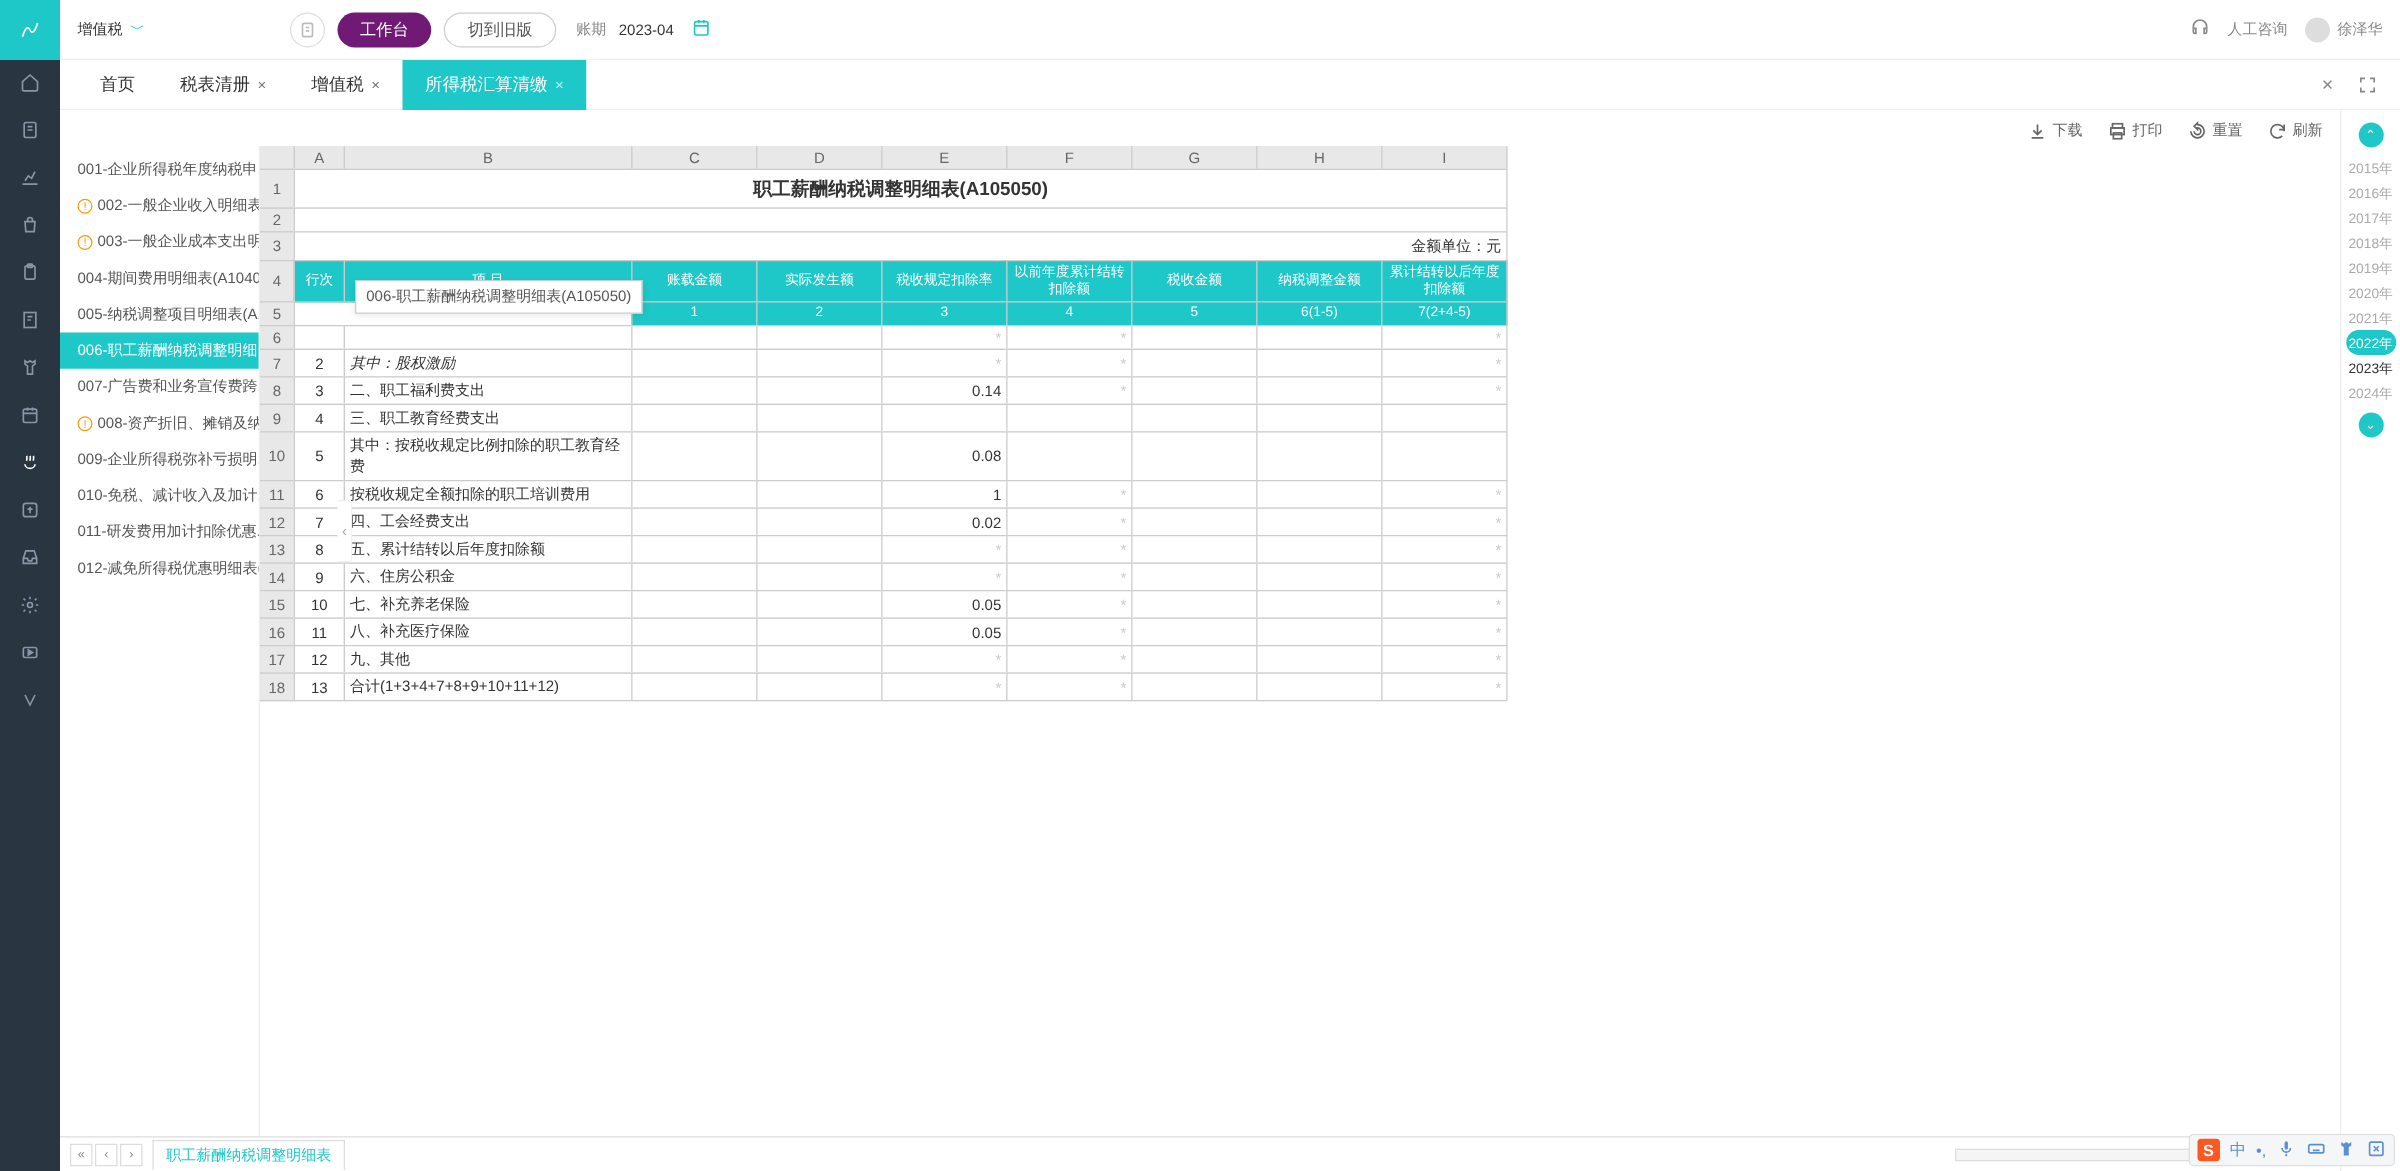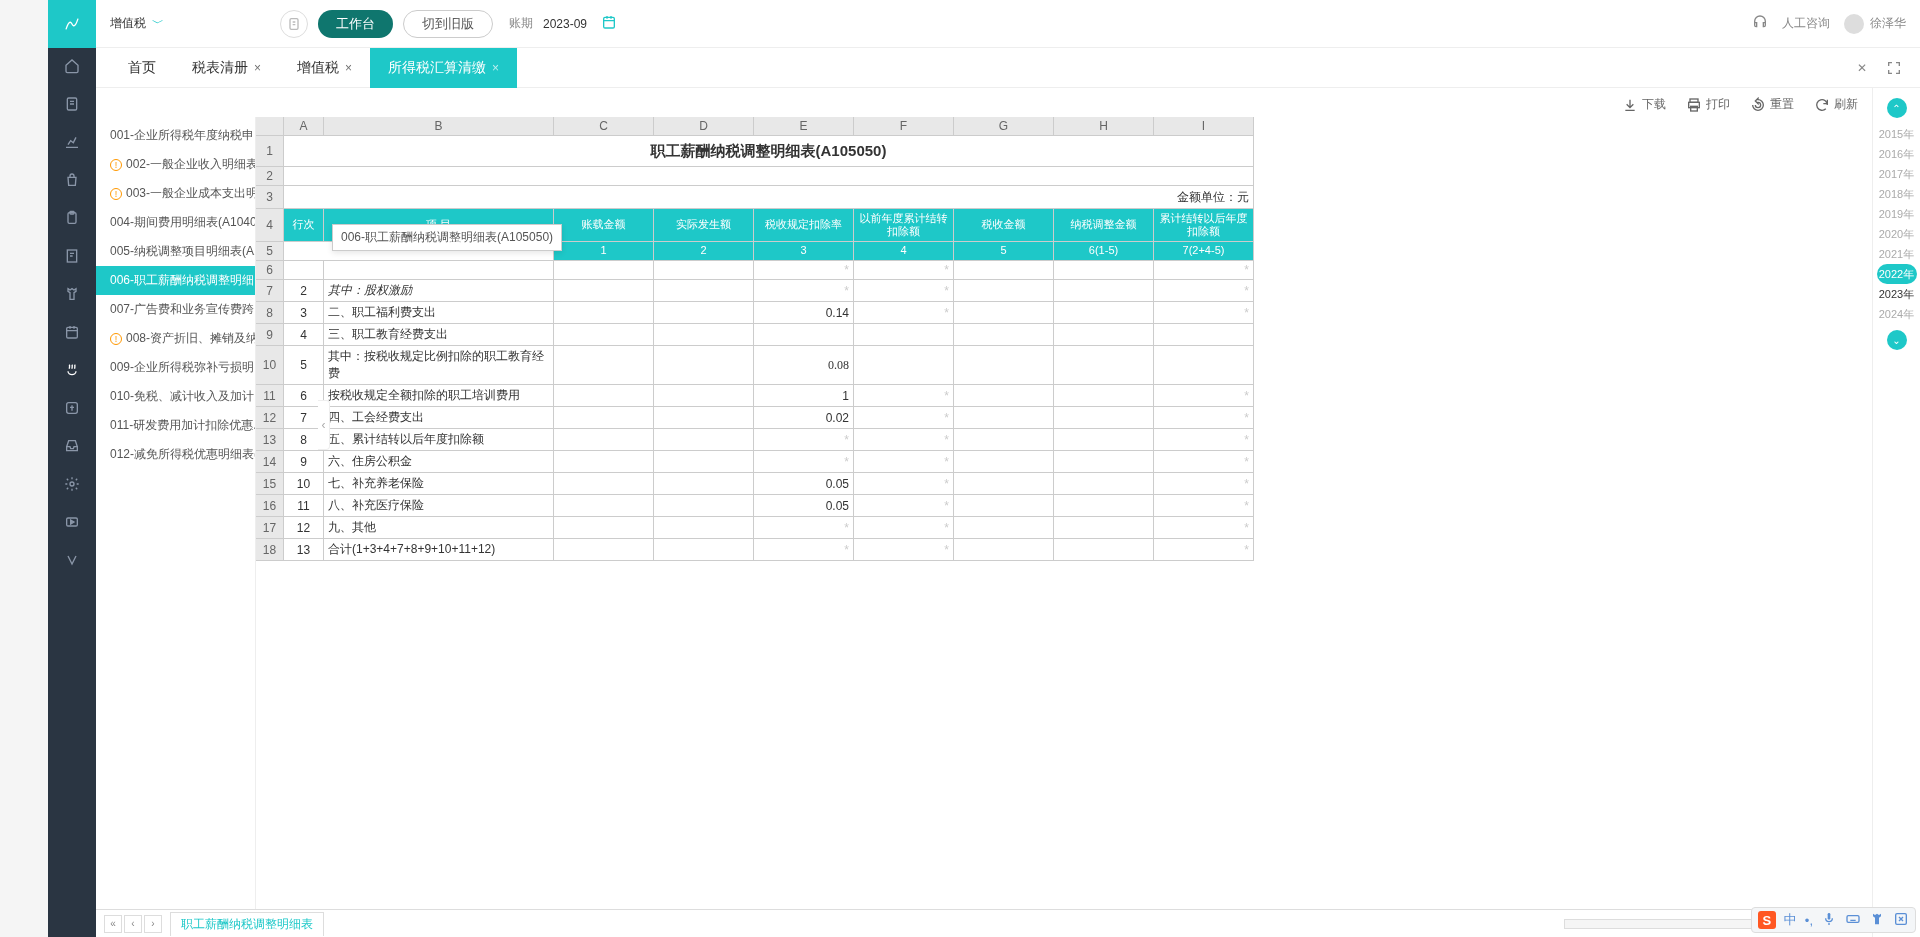--- a/index.html
+++ b/index.html
@@ -1,28 +1,28 @@
 <!DOCTYPE html>
 <html><head>
 <meta charset="utf-8">
 <style>
 *{box-sizing:border-box;margin:0;padding:0;font-family:"Microsoft YaHei",Arial,sans-serif;}
 body{background:#f5f5f5;font-size:12px;color:#333;overflow:hidden;}
-.app{display:flex;height:100vh;margin-left:48px;}
+.app{display:flex;height:100vh;}
 .left-rail{width:48px;background:linear-gradient(180deg,#1ec8c8 0%,#1ec8c8 48px,#2a3542 48px);display:flex;flex-direction:column;align-items:center;padding-top:10px;gap:18px;}
 .left-rail .logo{color:#fff;font-size:20px;height:28px;display:flex;align-items:center;}
 .rail-icon{width:20px;height:20px;color:#8a96a8;display:flex;align-items:center;justify-content:center;cursor:pointer;}
 .rail-icon.active{color:#fff;}
 .main{flex:1;display:flex;flex-direction:column;background:#fff;min-width:0;}
 .topbar{height:48px;display:flex;align-items:center;padding:0 14px;border-bottom:1px solid #eee;gap:10px;}
 .tax-selector{display:flex;align-items:center;gap:6px;min-width:160px;cursor:pointer;}
 .tax-selector .chev{color:#1ec8c8;}
 .round-btn{width:28px;height:28px;border-radius:50%;border:1px solid #ddd;display:flex;align-items:center;justify-content:center;color:#bbb;cursor:pointer;}
 .pill-btn{height:28px;padding:0 18px;border-radius:14px;display:flex;align-items:center;cursor:pointer;font-size:13px;}
-.pill-primary{background:#0f766e;color:#fff;}
+.pill-primary{background:#701a75;color:#fff;}
 .pill-outline{border:1px solid #ccc;color:#555;}
 .period-label{color:#888;margin-left:6px;}
 .period-val{color:#333;}
 .cal-icon{color:#1ec8c8;margin-left:4px;}
 .topbar-spacer{flex:1;}
 .top-right{display:flex;align-items:center;gap:14px;color:#888;}
 .user{display:flex;align-items:center;gap:6px;}
 .avatar{width:20px;height:20px;border-radius:50%;background:#ddd;}
 .tabbar{height:40px;display:flex;align-items:center;padding:0 14px;gap:0;position:relative;border-bottom:1px solid #eee;}
 .tab{padding:0 18px;height:40px;display:flex;align-items:center;gap:6px;cursor:pointer;font-size:14px;}
@@ -165,21 +165,21 @@
       </div>
       <div class="round-btn">
         <svg viewBox="0 0 24 24" fill="none" stroke="currentColor" stroke-width="2">
             <rect x="6" y="4" width="12" height="16" rx="2"></rect>
             <path d="M10 9h4M10 13h4"></path>
           </svg>
       </div>
       <div class="pill-btn pill-primary">工作台</div>
       <div class="pill-btn pill-outline">切到旧版</div>
       <span class="period-label">账期</span>
-      <span class="period-val">2023-09</span>
+      <span class="period-val">2023-04</span>
       <span class="cal-icon">
         <svg viewBox="0 0 24 24" fill="none" stroke="currentColor" stroke-width="2">
             <rect x="4" y="5" width="16" height="16" rx="2"></rect>
             <path d="M4 10h16M9 3v4M15 3v4"></path>
           </svg>
       </span>
       <div class="topbar-spacer"></div>
       <div class="top-right">
         <span><svg viewBox="0 0 24 24" fill="none" stroke="currentColor" stroke-width="2">
               <path d="M4 13v-2a8 8 0 0116 0v2M4 13v4a2 2 0 002 2h1v-6H4zM20 13v4a2 2 0 01-2 2h-1v-6h3z"></path>
@@ -364,21 +364,21 @@
                 <div class="cell num" style="grid-column: span 1;"></div>
                 <div class="cell num" style="grid-column: span 1;"></div>
                 <div class="cell num" style="grid-column: span 1;"></div>
                 <div class="cell num" style="grid-column: span 1;"></div>
                 <div class="cell num" style="grid-column: span 1;"></div>
                 <div class="cell rowhdr" style="grid-column: span 1;">10</div>
                 <div class="cell center" style="grid-column: span 1;">5</div>
                 <div class="cell " style="grid-column: span 1;">其中：按税收规定比例扣除的职工教育经费</div>
                 <div class="cell num" style="grid-column: span 1;"></div>
                 <div class="cell num" style="grid-column: span 1;"></div>
-                <div class="cell num" style="grid-column: span 1; font-family: Liberation Serif, serif;">0.08</div>
+                <div class="cell num" style="grid-column: span 1;">0.08</div>
                 <div class="cell num" style="grid-column: span 1;"></div>
                 <div class="cell num" style="grid-column: span 1;"></div>
                 <div class="cell num" style="grid-column: span 1;"></div>
                 <div class="cell num" style="grid-column: span 1;"></div>
                 <div class="cell rowhdr" style="grid-column: span 1;">11</div>
                 <div class="cell center" style="grid-column: span 1;">6</div>
                 <div class="cell " style="grid-column: span 1;">按税收规定全额扣除的职工培训费用</div>
                 <div class="cell num" style="grid-column: span 1;"></div>
                 <div class="cell num" style="grid-column: span 1;"></div>
                 <div class="cell num" style="grid-column: span 1;">1</div>

